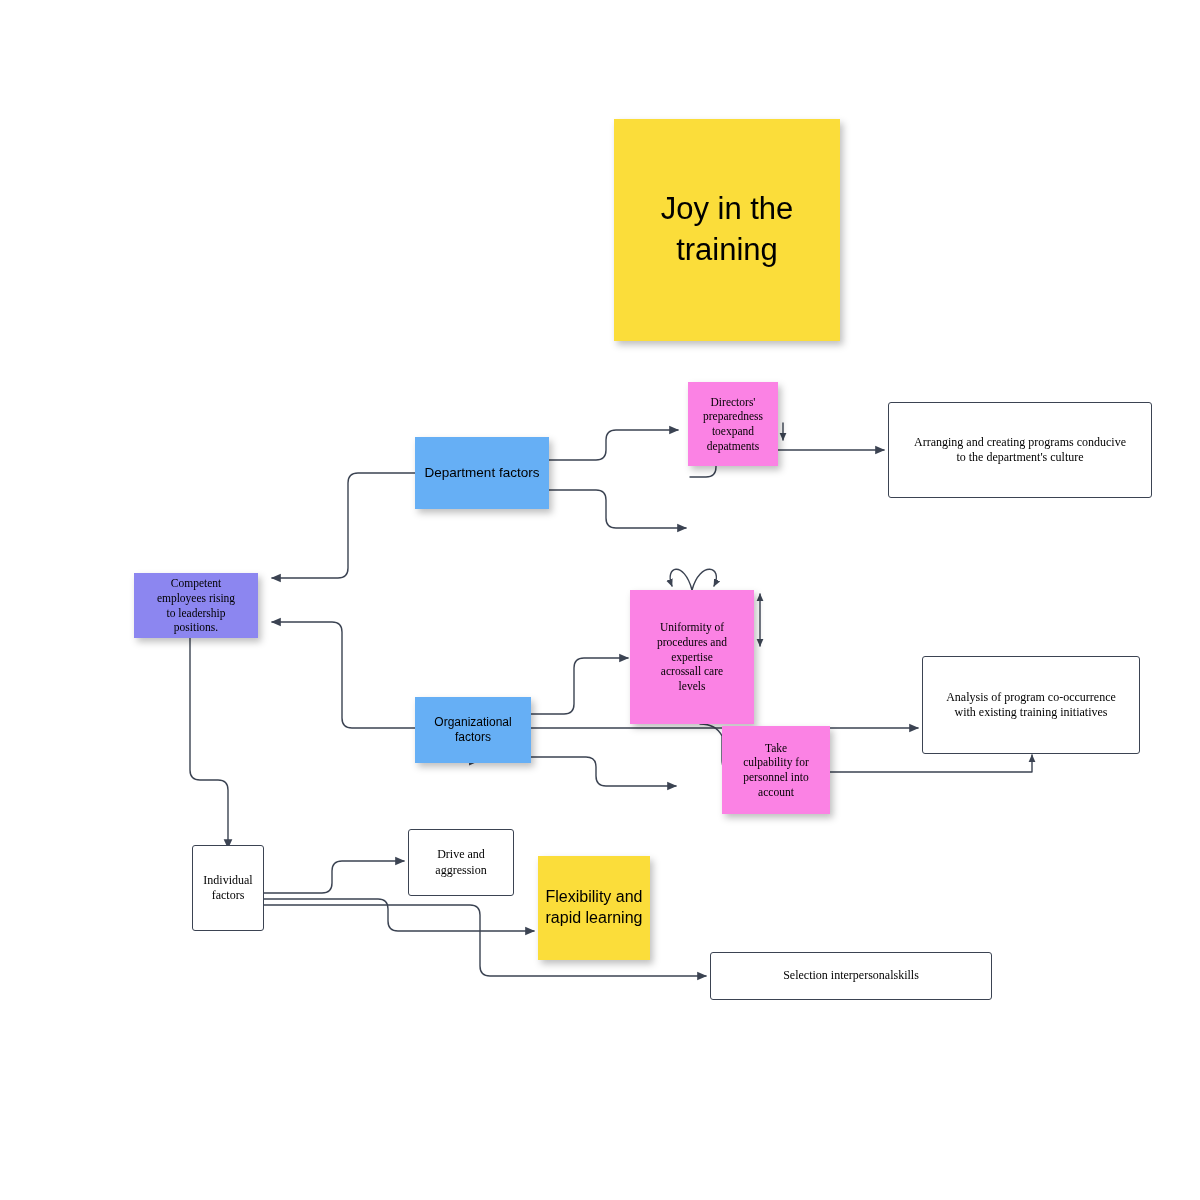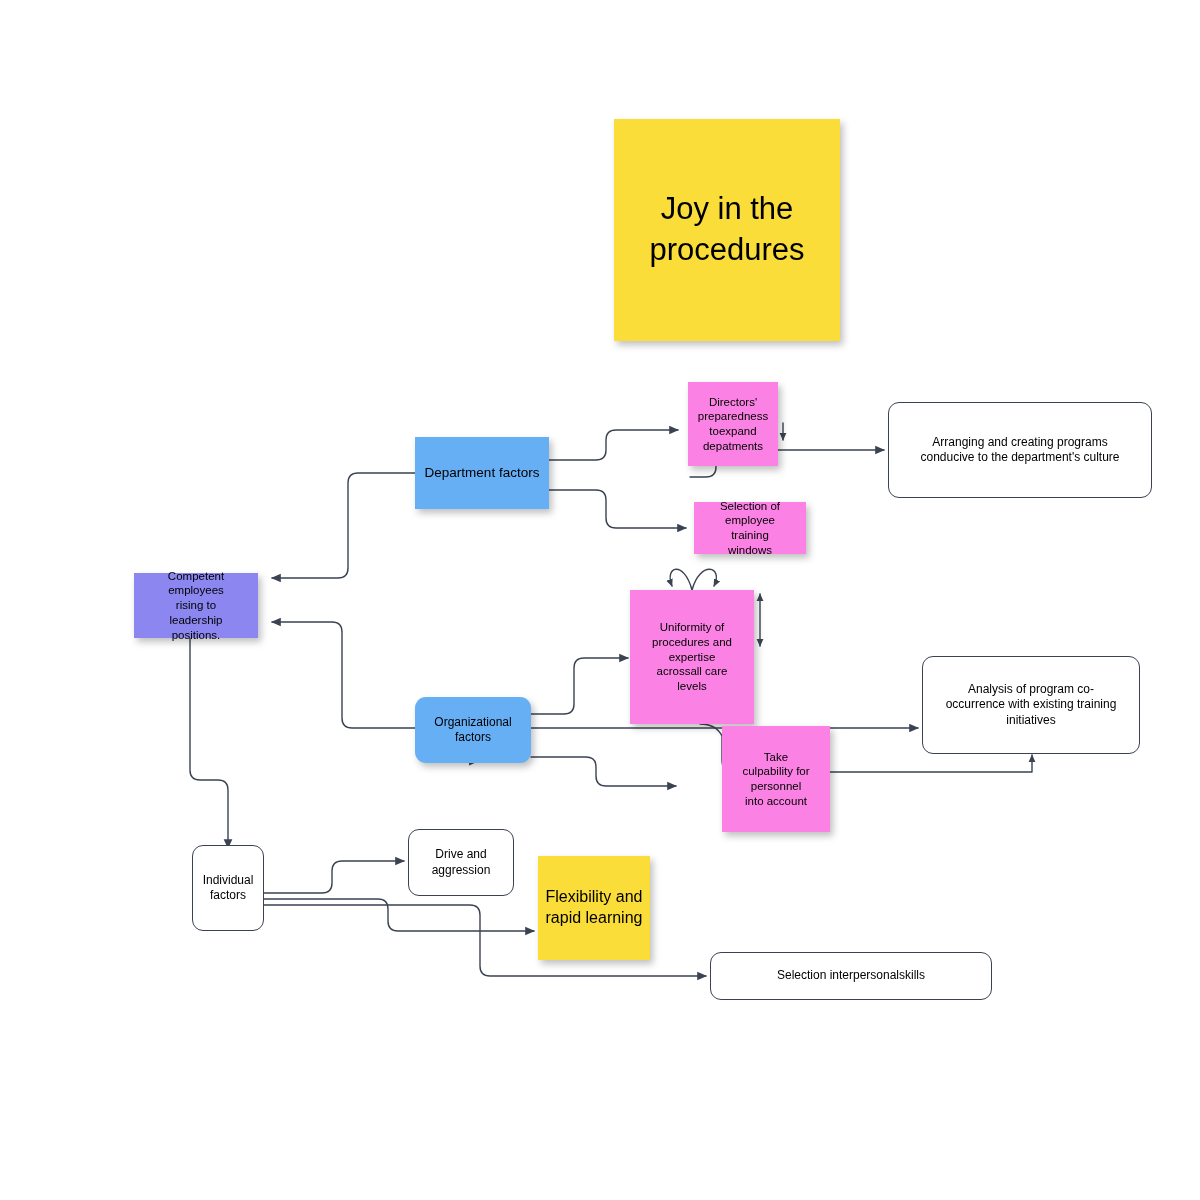--- a/index.html
+++ b/index.html
@@ -41,24 +41,24 @@
   .wbox {
     background: #ffffff;
     border: 1.3px solid #3b4352;
     border-radius: 3px;
   }
   .note-title {
     font-size: 31px;
     line-height: 1.32;
   }
   .t-sm   { font-size: 11.5px; }
-  .t-md   { font-size: 12px; border-radius: 11px; }
+  .t-md   { font-size: 12px; }
   .t-lg   { font-size: 13.5px; }
   .t-xl   { font-size: 16px; line-height: 1.3; }
-  .pad    { padding: 4px 20px; }
+  .pad    { padding: 4px 20px; font-family: Liberation Serif, serif; }
 </style>
 </head>
 <body>
 
 <div id="canvas">
 
   <svg id="wires" viewBox="0 0 1200 1200" xmlns="http://www.w3.org/2000/svg">
     <defs>
       <marker id="ah" viewBox="0 0 10 10" refX="9" refY="5" markerWidth="7" markerHeight="7" orient="auto-start-reverse">
         <path d="M0,0.6 L10,5 L0,9.4 z" fill="#3b4352"></path>
@@ -103,58 +103,54 @@
       <path d="M264,893 L322,893 Q332,893 332,883 L332,871 Q332,861 342,861 L404,861" marker-end="url(#ah)"></path>
 
       <path d="M264,899 L378,899 Q388,899 388,909 L388,921 Q388,931 398,931 L534,931" marker-end="url(#ah)"></path>
 
       <path d="M264,905 L470,905 Q480,905 480,915 L480,966 Q480,976 490,976 L706,976" marker-end="url(#ah)"></path>
     </g>
   </svg>
 
   <div class="node sticky note-title" style="left:614px; top:119px; width:226px; height:222px;
               background:#FBDD3A;">
-    <span>Joy in the procedures</span>
+    <span>Joy in the training</span>
   </div>
 
   <div class="node sticky t-lg" style="left:415px; top:437px; width:134px; height:72px;
               background:#66AFF5;">
     <span>Department factors</span>
   </div>
 
   <div class="node sticky t-sm pad" style="left:688px; top:382px; width:90px; height:84px;
               background:#FB82E4;">
     <span>Directors' preparedness toexpand depatments</span>
   </div>
 
-  <div class="node sticky t-sm pad" style="left:694px; top:502px; width:112px; height:52px;
-              background:#FB82E4;">
-    <span>Selection of employee training  windows</span>
-  </div>
 
   <div class="node wbox t-md pad" style="left:888px; top:402px; width:264px; height:96px;">
     <span>Arranging and creating programs conducive to the department's culture</span>
   </div>
 
   <div class="node sticky t-sm pad" style="left:134px; top:573px; width:124px; height:65px;
               background:#8C86F0;">
     <span>Competent employees rising to leadership positions.</span>
   </div>
 
   <div class="node sticky t-md" style="left:415px; top:697px; width:116px; height:66px;
               background:#66AFF5;">
     <span>Organizational factors</span>
   </div>
 
   <div class="node sticky t-sm pad" style="left:630px; top:590px; width:124px; height:134px;
               background:#FB82E4;">
     <span>Uniformity of procedures and expertise acrossall care levels</span>
   </div>
 
-  <div class="node sticky t-sm pad" style="left:722px; top:726px; width:108px; height:106px;
+  <div class="node sticky t-sm pad" style="left:722px; top:726px; width:108px; height:88px;
               background:#FB82E4;">
     <span>Take culpability for personnel into account</span>
   </div>
 
   <div class="node wbox t-md pad" style="left:922px; top:656px; width:218px; height:98px;">
     <span>Analysis of program co-occurrence with existing training initiatives</span>
   </div>
 
   <div class="node wbox t-md pad" style="left:192px; top:845px; width:72px; height:86px;">
     <span>Individual factors</span>

